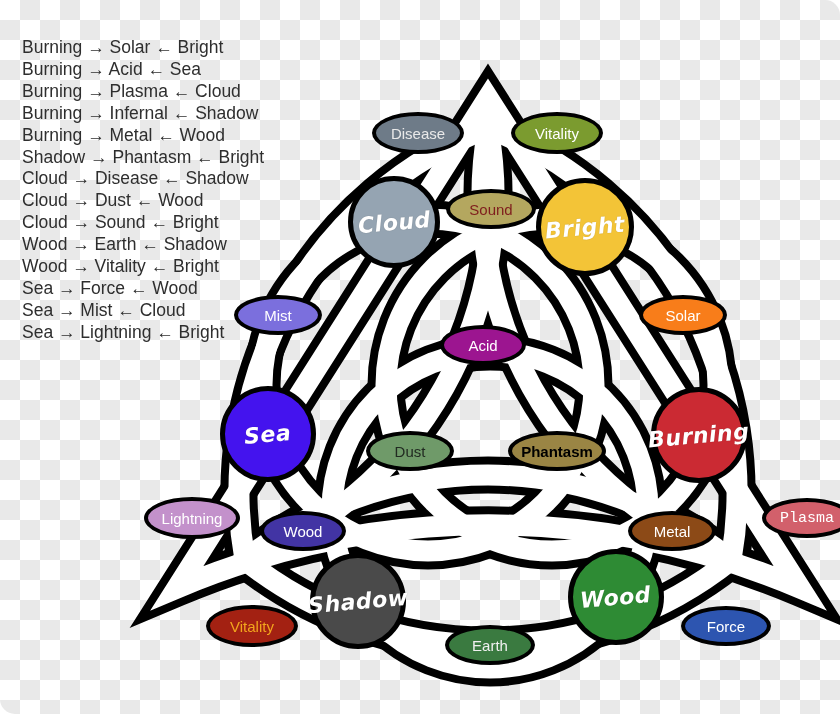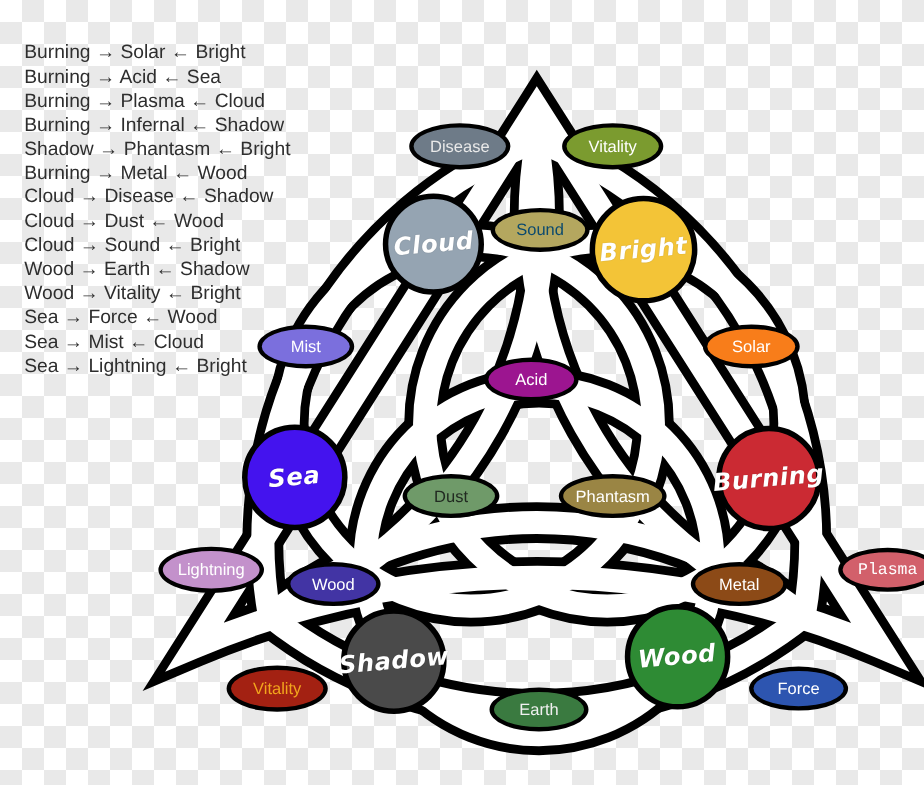--- a/index.html
+++ b/index.html
@@ -7,20 +7,21 @@
     position:relative;
     width:840px;height:714px;
     overflow:hidden;
     background-color:#ffffff;
     background-image:
       linear-gradient(45deg,#e9e9e9 25%,transparent 25%,transparent 75%,#e9e9e9 75%),
       linear-gradient(45deg,#e9e9e9 25%,transparent 25%,transparent 75%,#e9e9e9 75%);
     background-size:40px 40px;
     background-position:0 0,20px 20px;
     font-family:"Liberation Sans",sans-serif;
+    border-radius:15px;
   }
   .knot{position:absolute;left:0;top:0;}
   .relations{
     position:absolute;left:22px;top:37px;
     font-size:17.5px;line-height:21.9px;
     color:#2e2e2e;white-space:nowrap;
   }
   .node{
     position:absolute;box-sizing:border-box;
     border:4px solid #000;border-radius:50%;
@@ -63,22 +64,22 @@
       <circle cx="552" cy="385" r="166"></circle>
       <circle cx="490" cy="510" r="158"></circle>
     </g>
   </svg>
 
   <div class="relations">
     <div>Burning → Solar ← Bright</div>
     <div>Burning → Acid ← Sea</div>
     <div>Burning → Plasma ← Cloud</div>
     <div>Burning → Infernal ← Shadow</div>
+    <div>Burning → Metal ← Wood</div>
     <div>Shadow → Phantasm ← Bright</div>
-    <div>Burning → Metal ← Wood</div>
     <div>Cloud → Disease ← Shadow</div>
     <div>Cloud → Dust ← Wood</div>
     <div>Cloud → Sound ← Bright</div>
     <div>Wood → Earth ← Shadow</div>
     <div>Wood → Vitality ← Bright</div>
     <div>Sea → Force ← Wood</div>
     <div>Sea → Mist ← Cloud</div>
     <div>Sea → Lightning ← Bright</div>
   </div>
 
@@ -100,36 +101,36 @@
   <div class="node primary" style="left: 568px; top: 549px; width: 96px; height: 96px; background: rgb(46, 139, 52); color: rgb(255, 255, 255);">
       <span class="plabel">Wood</span>
     </div>
 
   <div class="node" style="left: 372px; top: 112px; width: 92px; height: 42px; background: rgb(110, 123, 136); color: rgb(233, 233, 233);">
       <span class="slabel">Disease</span>
     </div>
   <div class="node" style="left: 511px; top: 112px; width: 92px; height: 42px; background: rgb(123, 155, 47); color: rgb(255, 255, 255);">
       <span class="slabel">Vitality</span>
     </div>
-  <div class="node" style="left: 446px; top: 189px; width: 90px; height: 40px; background: rgb(180, 167, 95); color: #0c4a6e;">
+  <div class="node" style="left: 446px; top: 189px; width: 90px; height: 40px; background: rgb(180, 167, 95); color: #7f1d1d;">
       <span class="slabel">Sound</span>
     </div>
   <div class="node" style="left: 234px; top: 295px; width: 88px; height: 40px; background: rgb(123, 111, 221); color: rgb(255, 255, 255);">
       <span class="slabel">Mist</span>
     </div>
   <div class="node" style="left: 639px; top: 295px; width: 88px; height: 40px; background: rgb(248, 125, 26); color: rgb(255, 255, 255);">
       <span class="slabel">Solar</span>
     </div>
   <div class="node" style="left: 440px; top: 325px; width: 86px; height: 40px; background: rgb(156, 21, 144); color: rgb(255, 255, 255);">
       <span class="slabel">Acid</span>
     </div>
   <div class="node" style="left: 366px; top: 431px; width: 88px; height: 40px; background: rgb(111, 154, 105); color: rgb(33, 42, 33);">
       <span class="slabel">Dust</span>
     </div>
-  <div class="node" style="left: 508px; top: 431px; width: 98px; height: 40px; background: rgb(154, 133, 68); color: #ffffff;">
+  <div class="node" style="left: 508px; top: 431px; width: 98px; height: 40px; background: rgb(154, 133, 68); color: #000000; font-weight: bold;">
       <span class="slabel">Phantasm</span>
     </div>
   <div class="node" style="left: 144px; top: 497px; width: 96px; height: 42px; background: rgb(195, 145, 203); color: rgb(255, 255, 255);">
       <span class="slabel">Lightning</span>
     </div>
   <div class="node" style="left: 260px; top: 511px; width: 86px; height: 40px; background: rgb(66, 52, 164); color: rgb(255, 255, 255);">
       <span class="slabel">Wood</span>
     </div>
   <div class="node" style="left: 628px; top: 511px; width: 88px; height: 40px; background: rgb(140, 74, 23); color: rgb(255, 255, 255);">
       <span class="slabel">Metal</span>

